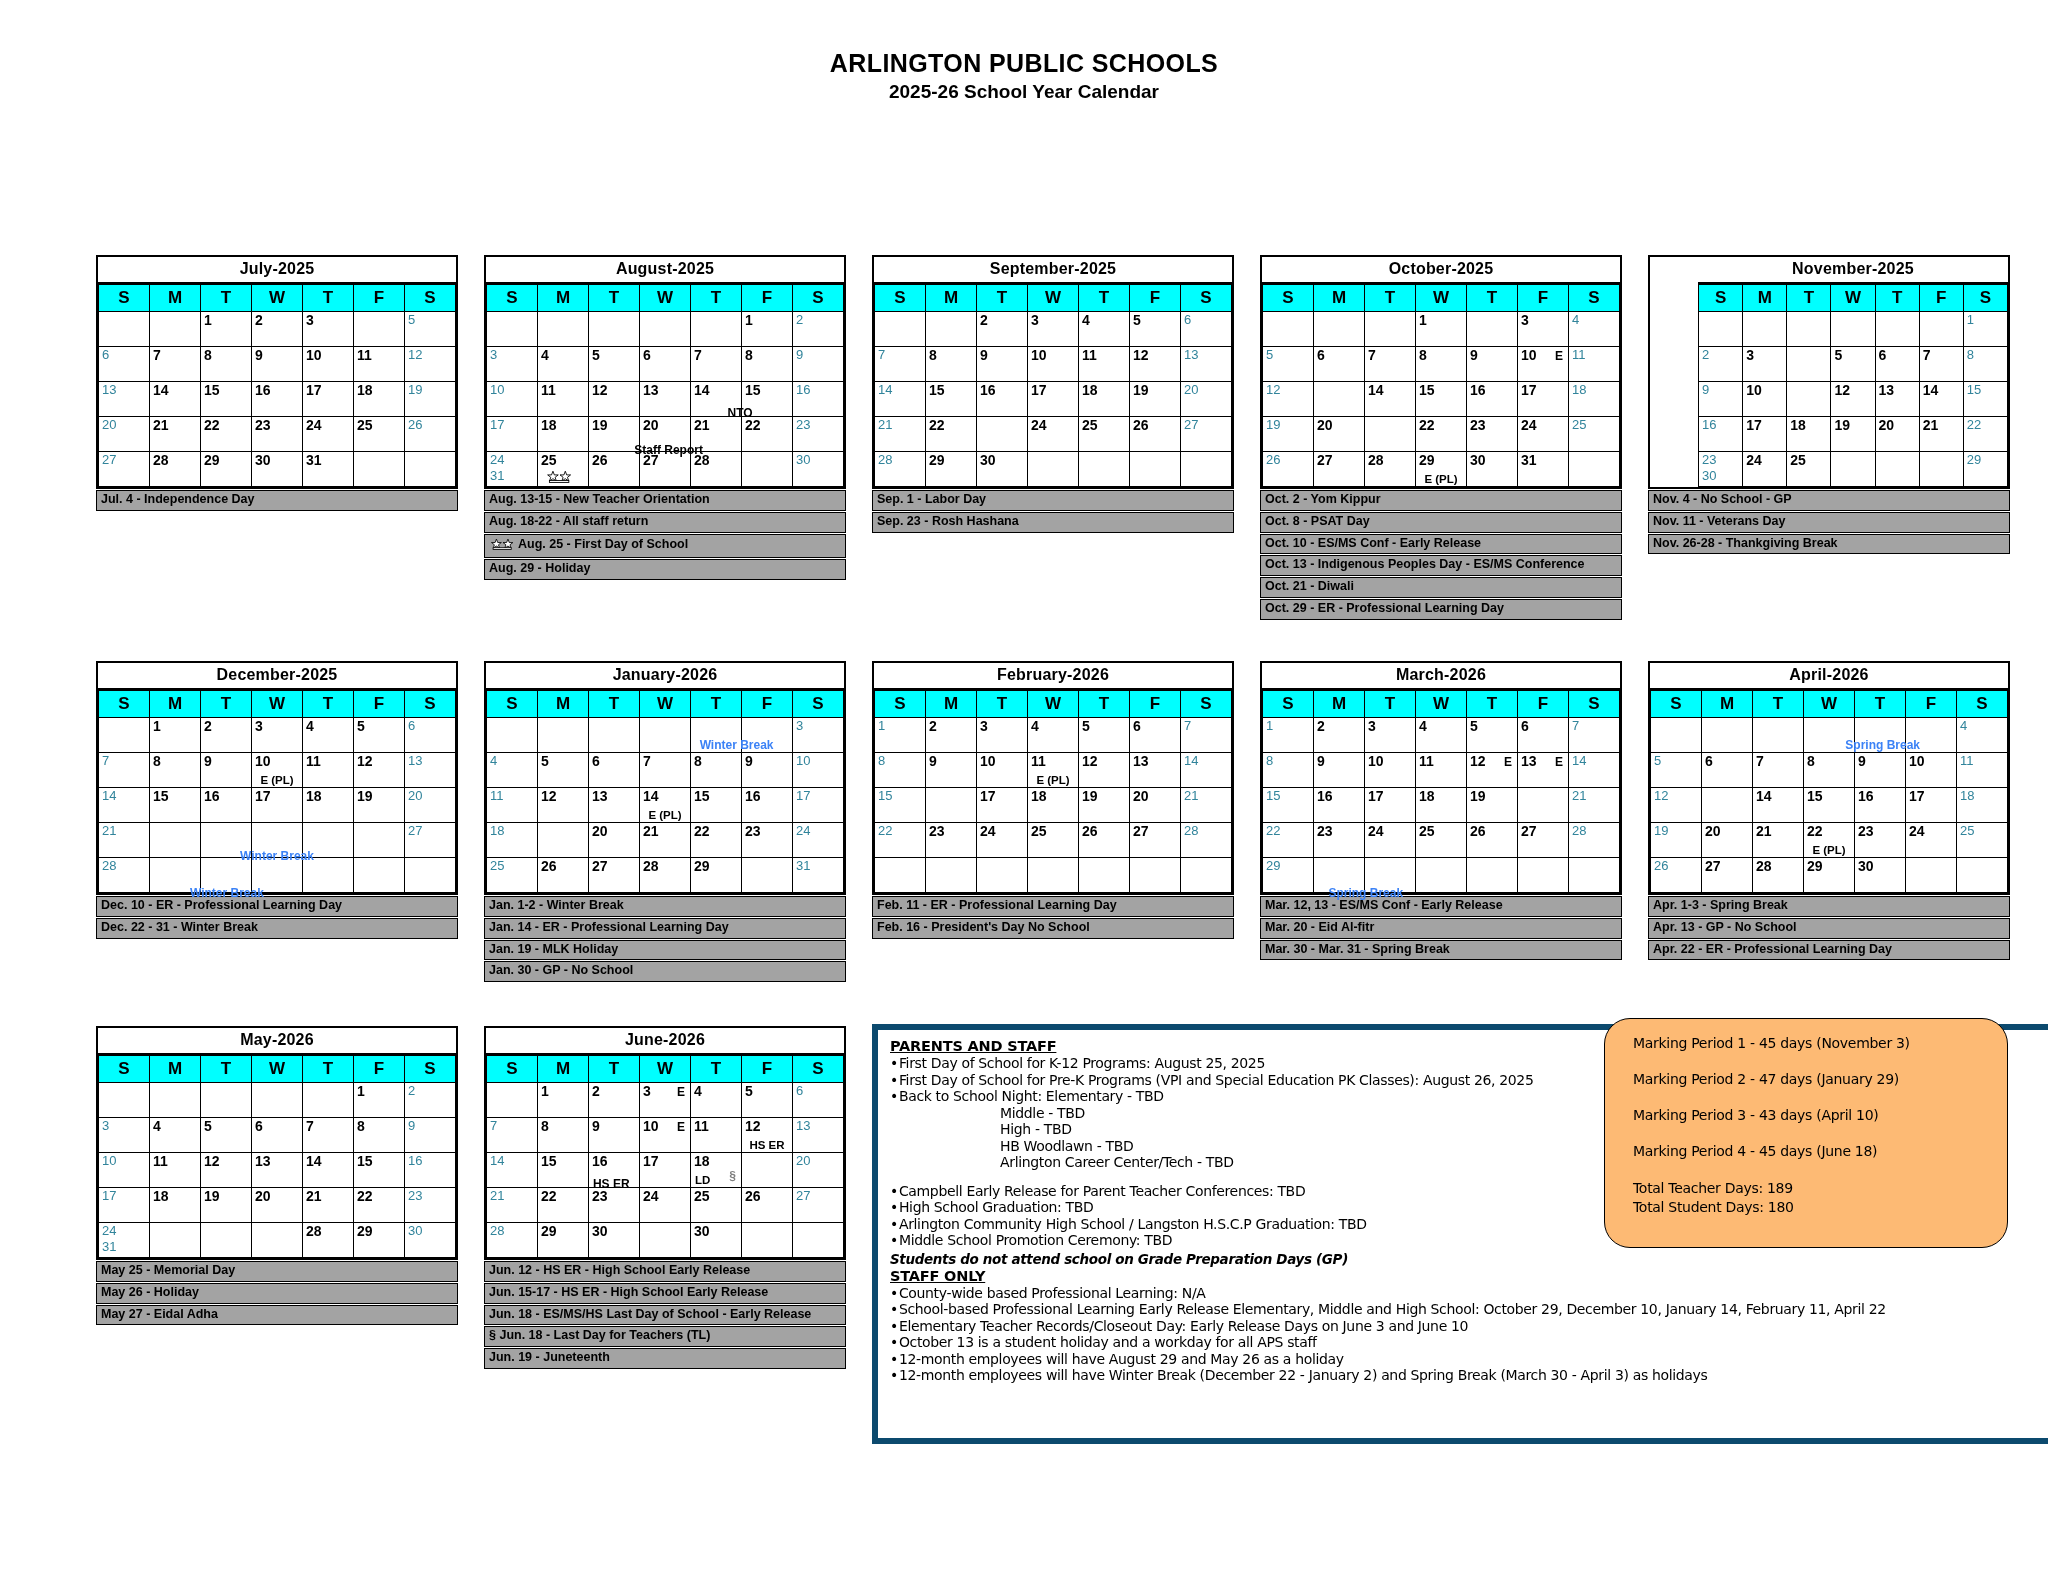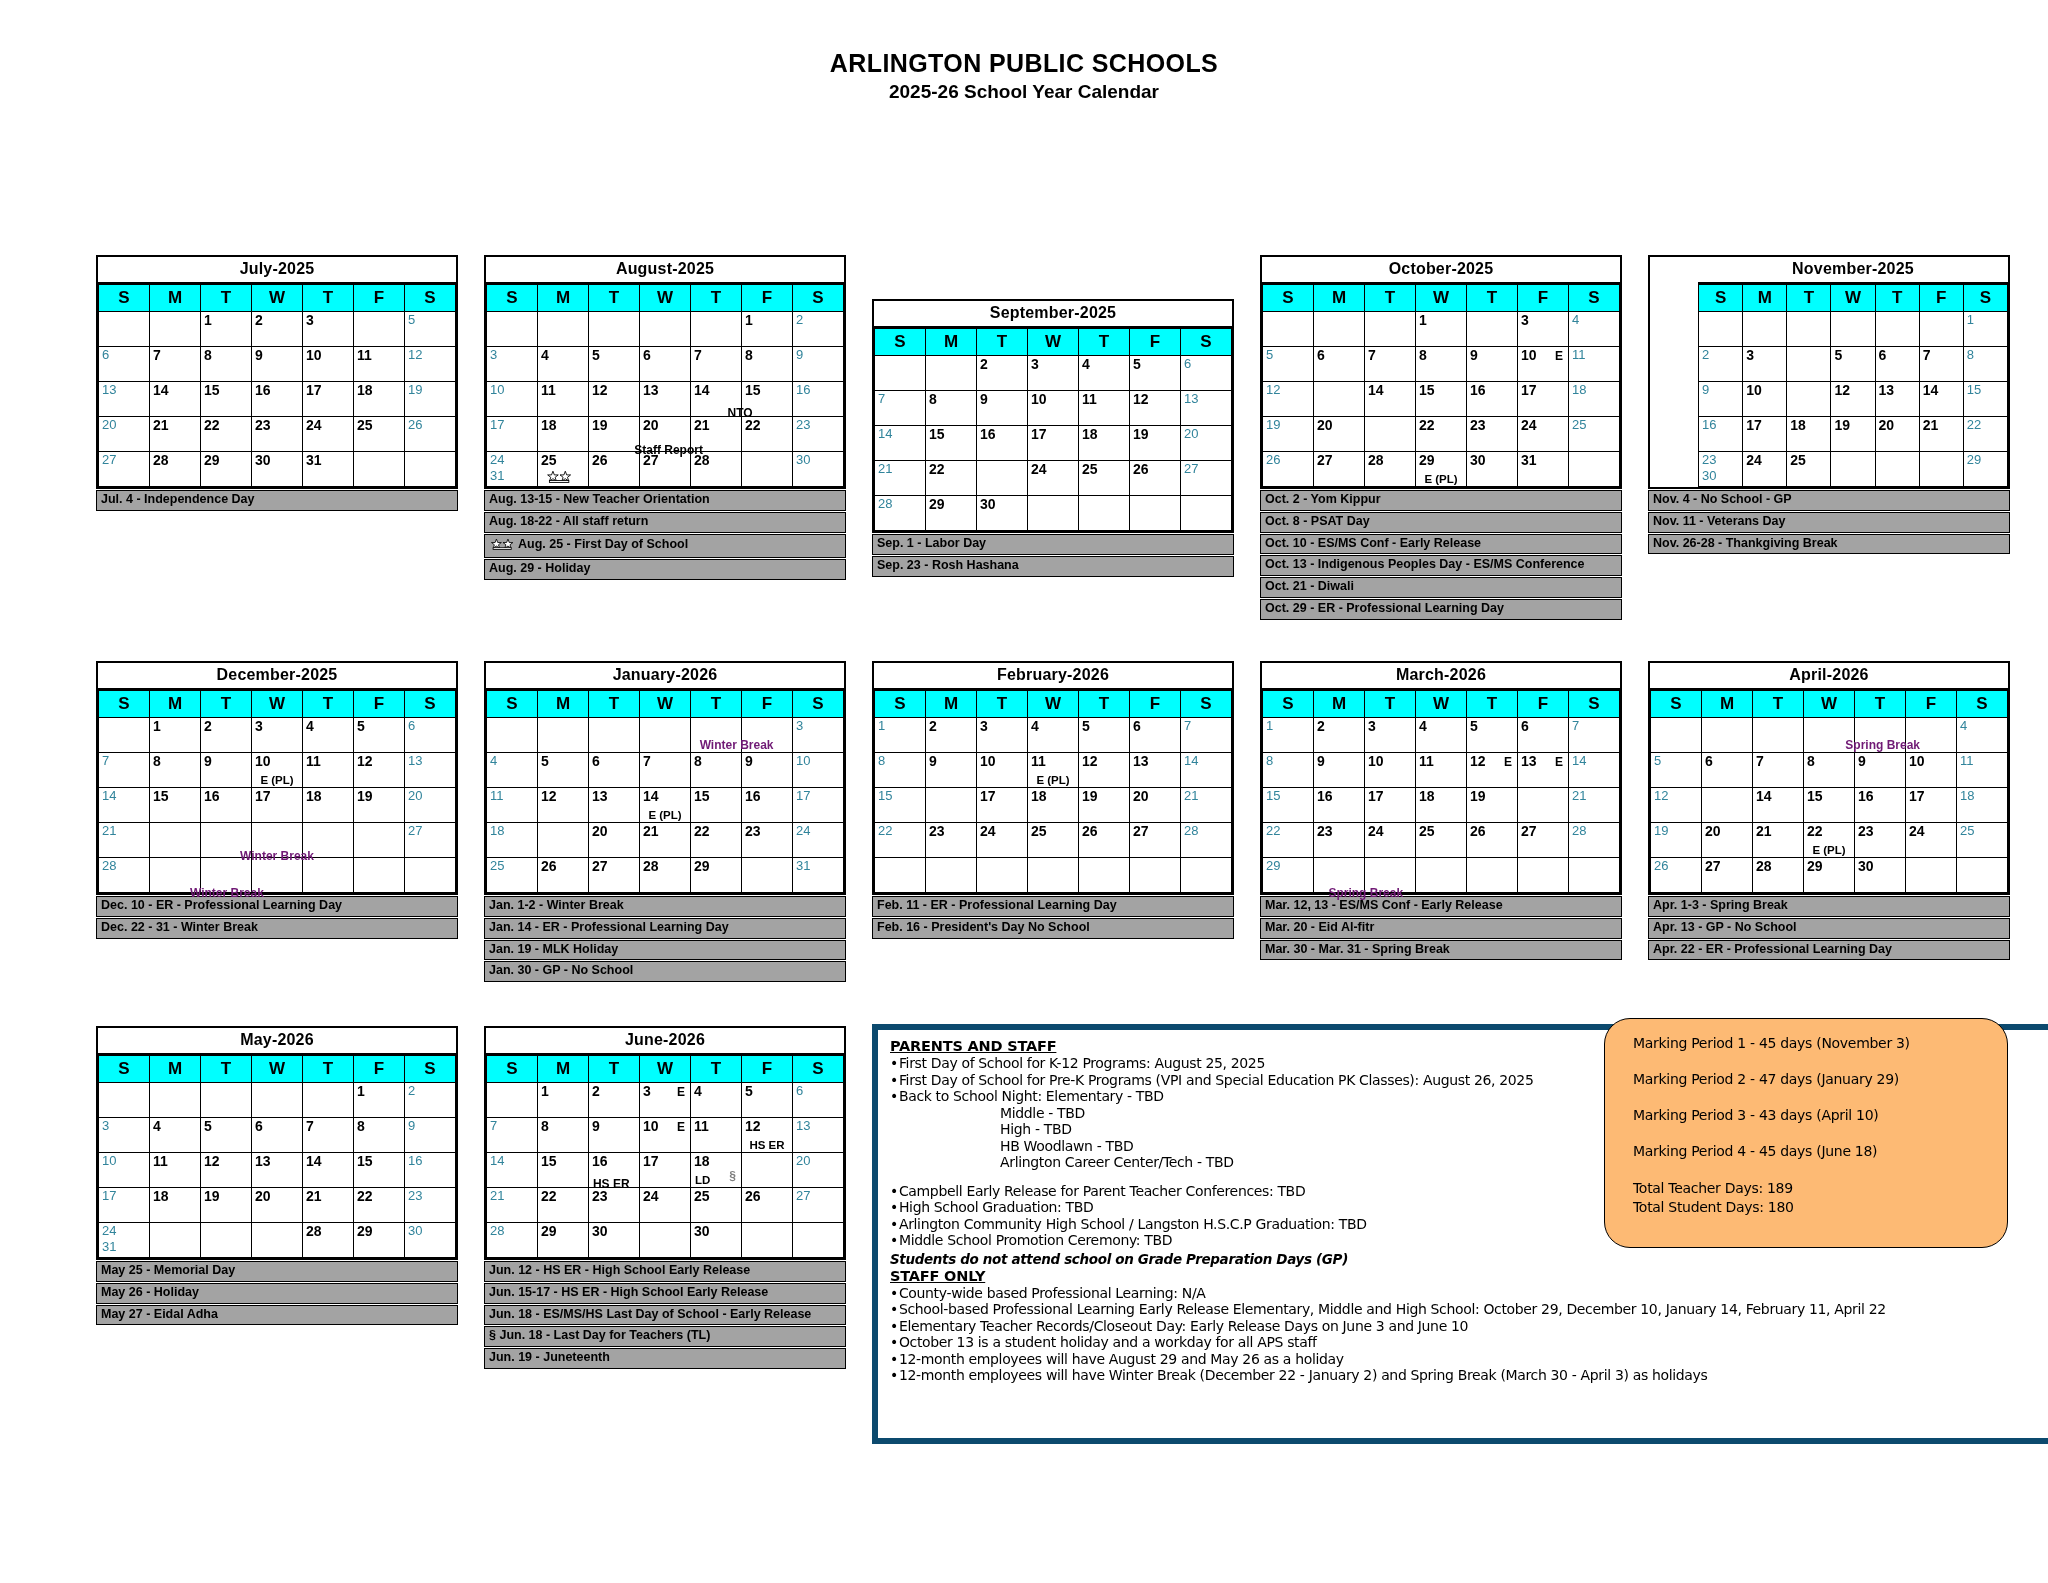--- a/index.html
+++ b/index.html
@@ -139,21 +139,21 @@
   .span-note {
     position: absolute;
     bottom: 2px;
     text-align: center;
     font-size: 12px;
     font-weight: bold;
     white-space: nowrap;
     pointer-events: none;
     z-index: 4;
   }
-  .span-note.on-black { color: #701a75; }
+  .span-note.on-black { color: #3b82f6; }
 
   .star-cell {
     position: absolute;
     left: 7px;
     bottom: 1px;
     width: 30px;
     height: 16px;
   }
 
   
@@ -530,21 +530,21 @@
           <div class="note-line"><span>Aug. 18-22 - All staff return</span></div>
           <div class="note-line"><span class="star-inline"><svg width="28" height="14" viewBox="0 0 34 16">
                 <polygon points="9,2 10.6,6.2 15,6.2 11.5,8.9 12.8,13 9,10.5 5.2,13 6.5,8.9 3,6.2 7.4,6.2" fill="#fff" stroke="#000" stroke-width="1"></polygon>
                 <polygon points="23,2 24.6,6.2 29,6.2 25.5,8.9 26.8,13 23,10.5 19.2,13 20.5,8.9 17,6.2 21.4,6.2" fill="#fff" stroke="#000" stroke-width="1"></polygon>
                 <rect x="5" y="12.5" width="22" height="2.2" fill="#fff" stroke="#000" stroke-width="1"></rect>
               </svg></span><span>Aug. 25 - First Day of School</span></div>
           <div class="note-line"><span>Aug. 29 - Holiday</span></div>
         </div>
       </div>
       <div class="month">
-        <div class="month-box" style="position: relative; margin-top: 44px;">
+        <div class="month-box" style="position: relative;">
           <div class="month-title">September-2025</div>
           <table class="month-table">
             <thead>
               <tr>
                 <th>S</th>
                 <th>M</th>
                 <th>T</th>
                 <th>W</th>
                 <th>T</th>
                 <th>F</th>

